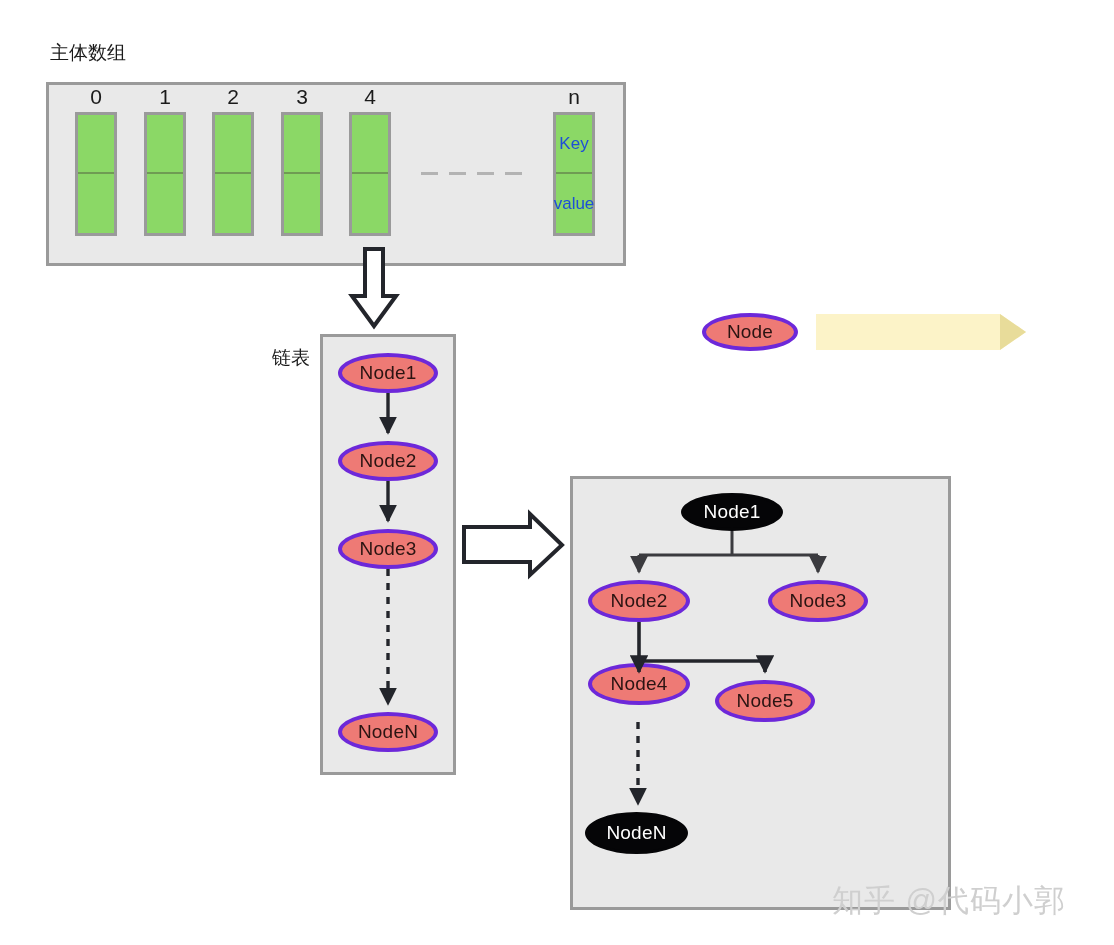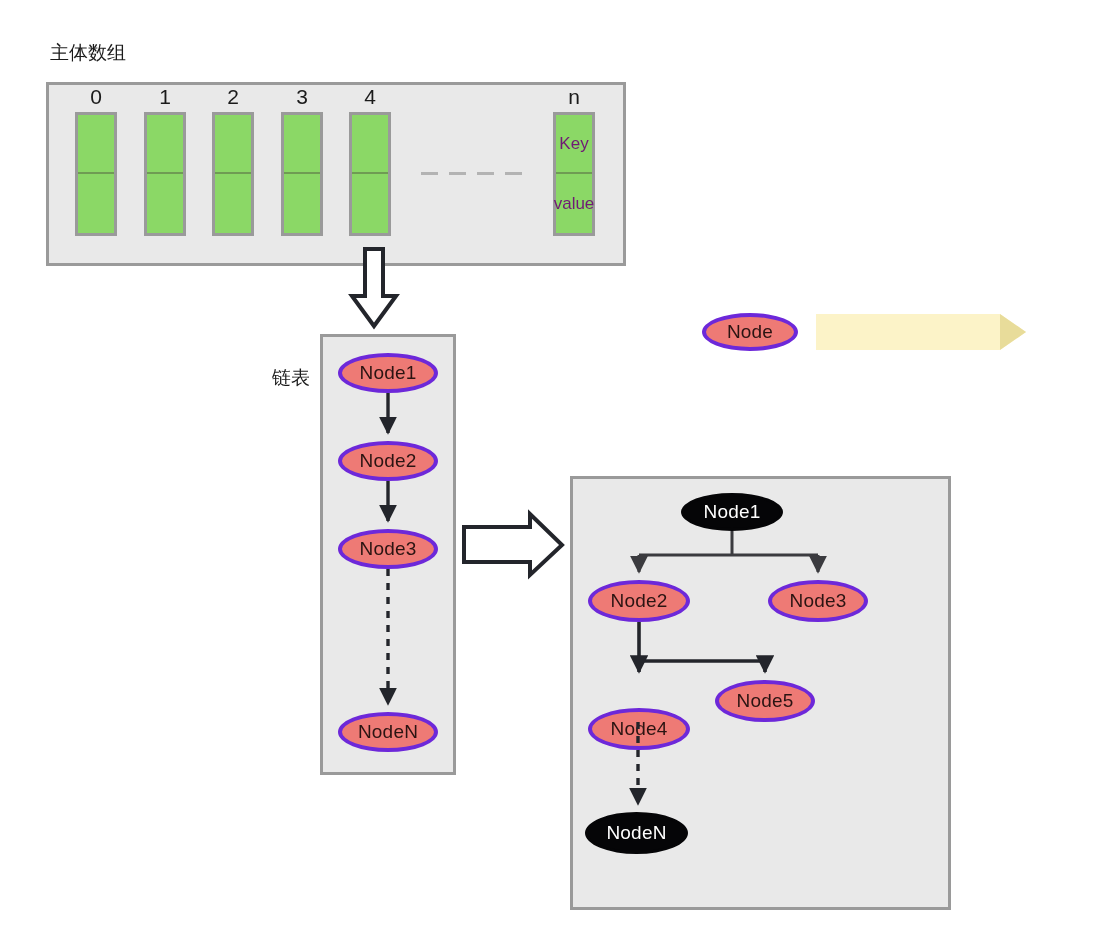--- a/index.html
+++ b/index.html
@@ -49,21 +49,21 @@
     border: 3px solid #9a9a9a;
     display: flex;
     flex-direction: column;
   }
   .bucket .half {
     flex: 1 1 50%;
     display: flex;
     align-items: center;
     justify-content: center;
     font-size: 17px;
-    color: #701a75;
+    color: #1d4ed8;
     box-sizing: border-box;
   }
   .bucket .half.top { border-bottom: 2px solid #6f9c53; }
   .bucket-index {
     position: absolute;
     font-size: 21px;
     color: #1a1a1a;
     text-align: center;
     line-height: 1;
   }
@@ -172,21 +172,21 @@
     <div class="half">value</div>
   </div>
 
   <div class="dash-row" style="left:421px; top:172px;">
     <i></i>
     <i></i>
     <i></i>
     <i></i>
   </div>
 
-  <div class="section-label abs" style="left:272px; top:368px;text-align:center;">链表</div>
+  <div class="section-label abs" style="left:272px; top:348px;text-align:center;">链表</div>
 
   <div class="panel abs" style="left:320px; top:334px; width:136px; height:441px;"></div>
 
   <div class="node red" style="left:338px; top:353px; width:100px; height:40px;">
     <span>Node1</span>
   </div>
   <div class="node red" style="left:338px; top:441px; width:100px; height:40px;">
     <span>Node2</span>
   </div>
   <div class="node red" style="left:338px; top:529px; width:100px; height:40px;">
@@ -208,30 +208,33 @@
 
   <div class="node black" style="left:681px; top:493px; width:102px; height:38px;">
     <span>Node1</span>
   </div>
   <div class="node red" style="left:588px; top:580px; width:102px; height:42px;">
     <span>Node2</span>
   </div>
   <div class="node red" style="left:768px; top:580px; width:100px; height:42px;">
     <span>Node3</span>
   </div>
-  <div class="node red" style="left:588px; top:708px; width:102px; height:42px;">
+  <div class="node red" style="left:588px; top:663px; width:102px; height:42px;">
     <span>Node4</span>
   </div>
   <div class="node red" style="left:715px; top:680px; width:100px; height:42px;">
     <span>Node5</span>
   </div>
   <div class="node black" style="left:585px; top:812px; width:103px; height:42px;">
     <span>NodeN</span>
   </div>
 
+  <div class="watermark" style="left:832px; top:880px;">
+    <span>知乎 @代码小郭</span>
+  </div>
 
   <svg class="overlay" viewBox="0 0 1114 945">
     <defs>
       <marker id="solidArrow" viewBox="0 0 10 10" refX="9" refY="5" markerWidth="5.2" markerHeight="5.2" orient="auto-start-reverse">
         <path d="M 0 0 L 10 5 L 0 10 z" fill="#23252b"></path>
       </marker>
       <marker id="solidArrowThin" viewBox="0 0 10 10" refX="9" refY="5" markerWidth="6" markerHeight="6" orient="auto-start-reverse">
         <path d="M 0 0 L 10 5 L 0 10 z" fill="#3b3b3f"></path>
       </marker>
     </defs>

